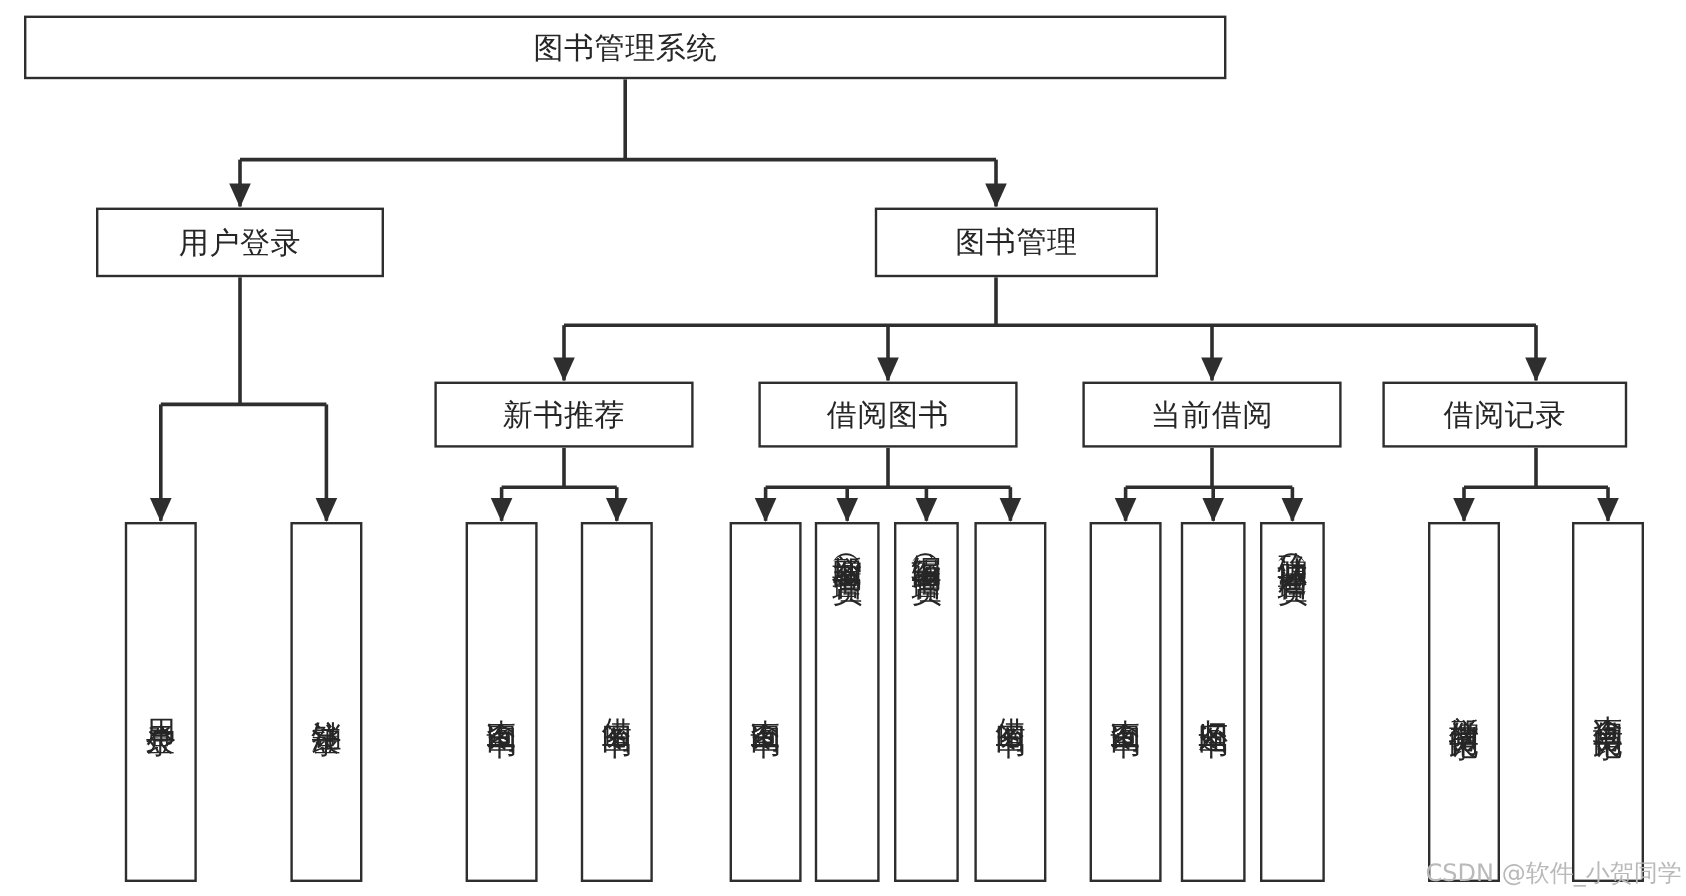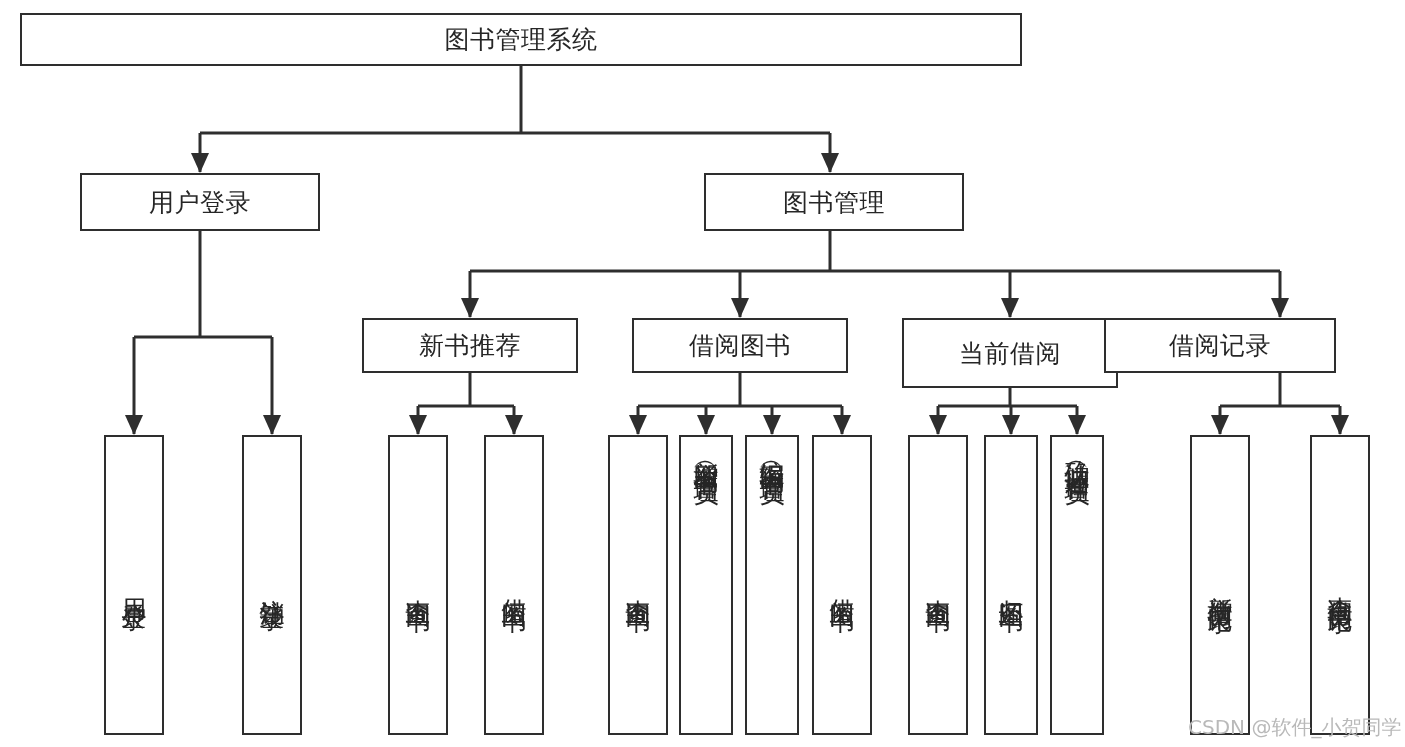--- a/index.html
+++ b/index.html
@@ -135,33 +135,33 @@
       <line x1="1340" y1="406" x2="1340" y2="434" stroke="#2e2e2e" stroke-width="3"></line>
       <path d="M 1331 415 L 1349 415 L 1340 435 Z" fill="#2e2e2e"></path>
     </svg>
   <div id="nodes">
       <div class="node horiz root" style="left: 20px; top: 13px; width: 1002px; height: 53px; justify-content: center;">
         <span class="label">图书管理系统</span>
       </div>
       <div class="node horiz lvl1" style="left: 80px; top: 173px; width: 240px; height: 58px;">
         <span class="label">用户登录</span>
       </div>
-      <div class="node horiz lvl1" style="left: 704px; top: 173px; width: 260px; height: 58px; font-family: Liberation Serif, serif;">
+      <div class="node horiz lvl1" style="left: 729px; top: 173px; width: 236px; height: 58px; font-family: Liberation Serif, serif;">
         <span class="label">图书管理</span>
       </div>
       <div class="node horiz lvl2" style="left: 362px; top: 318px; width: 216px; height: 55px; align-items: center;">
         <span class="label">新书推荐</span>
       </div>
       <div class="node horiz lvl2" style="left: 632px; top: 318px; width: 216px; height: 55px;">
         <span class="label">借阅图书</span>
       </div>
-      <div class="node horiz lvl2" style="left: 902px; top: 318px; width: 216px; height: 70px;">
+      <div class="node horiz lvl2" style="left: 902px; top: 318px; width: 216px; height: 55px;">
         <span class="label">当前借阅</span>
       </div>
-      <div class="node horiz lvl2" style="left: 1104px; top: 318px; width: 232px; height: 55px;">
+      <div class="node horiz lvl2" style="left: 1152px; top: 318px; width: 204px; height: 55px;">
         <span class="label">借阅记录</span>
       </div>
       <div class="node leaf" style="left: 104px; top: 435px; width: 60px; height: 300px;">
         <span class="label">用户登录</span>
       </div>
       <div class="node leaf" style="left: 242px; top: 435px; width: 60px; height: 300px;">
         <span class="label">注销登录</span>
       </div>
       <div class="node leaf" style="left: 388px; top: 435px; width: 60px; height: 300px;">
         <span class="label">查询图书</span>

